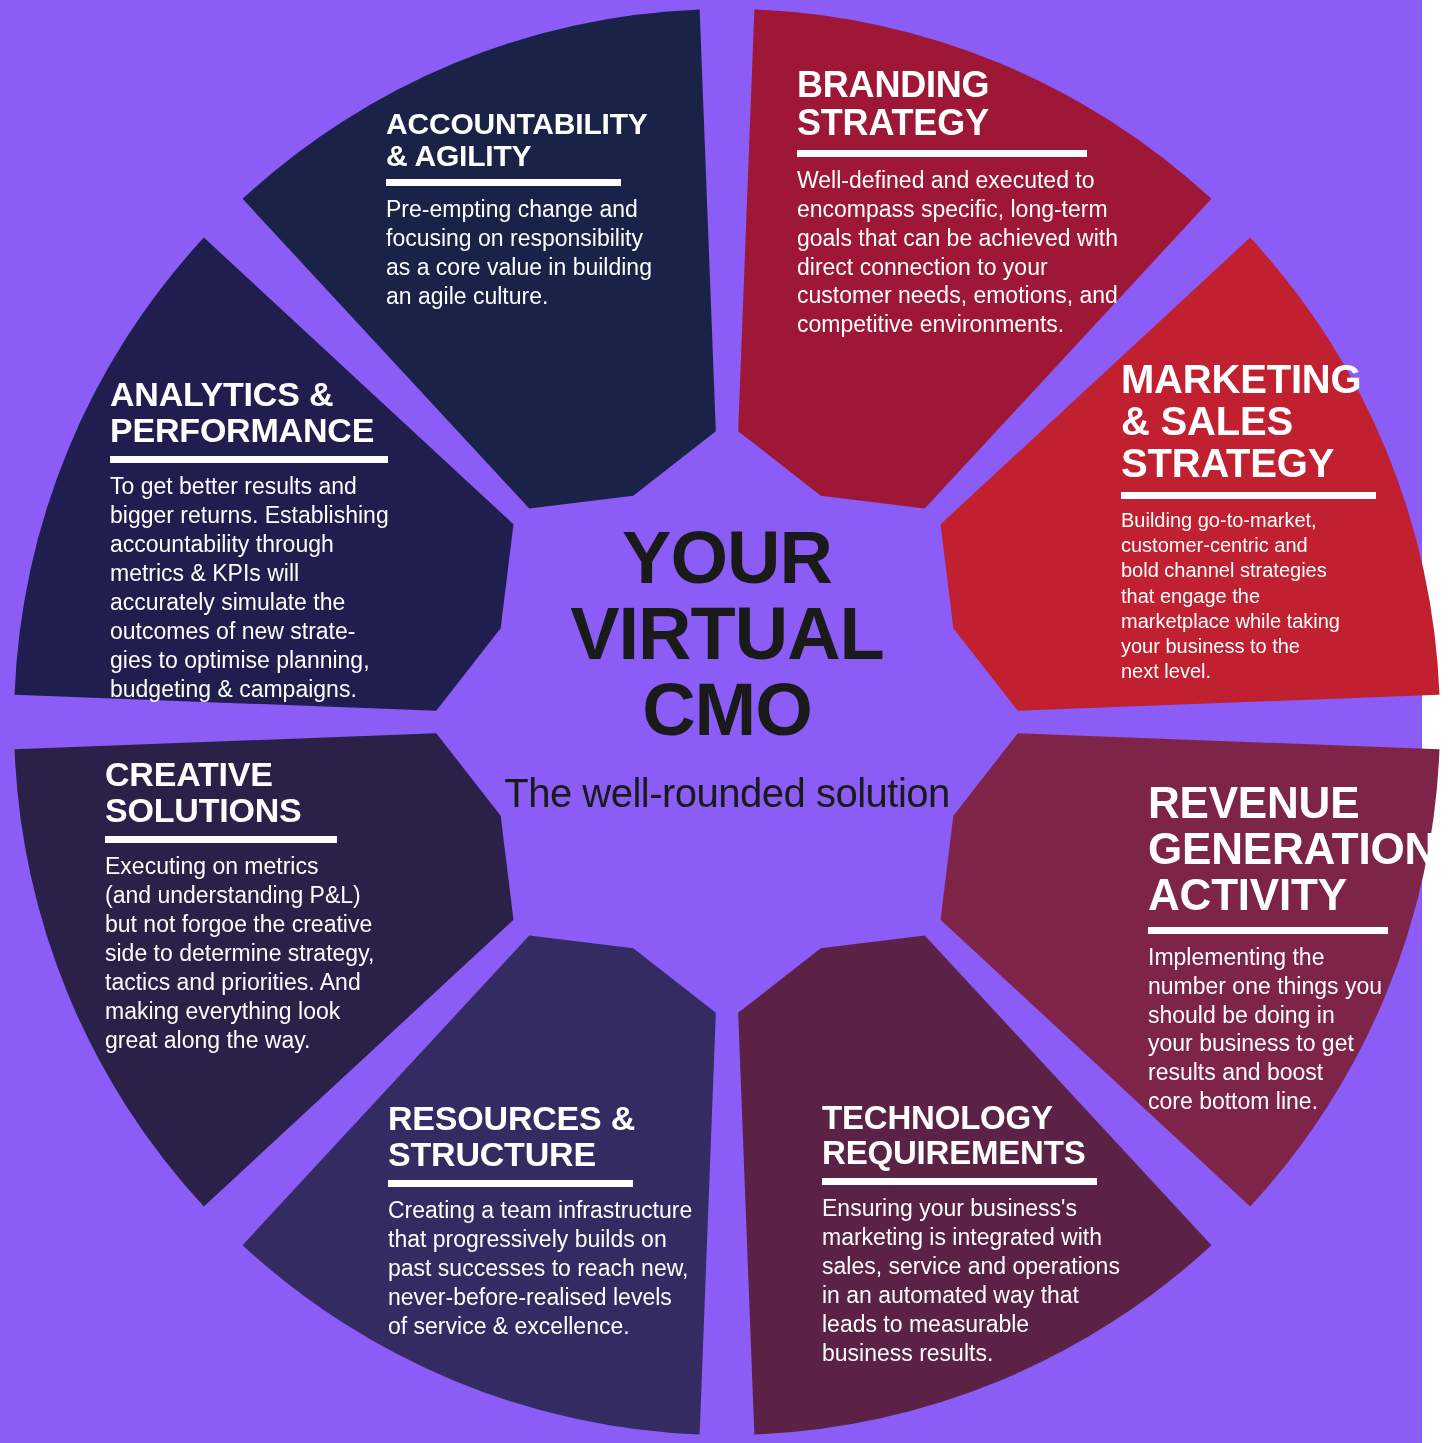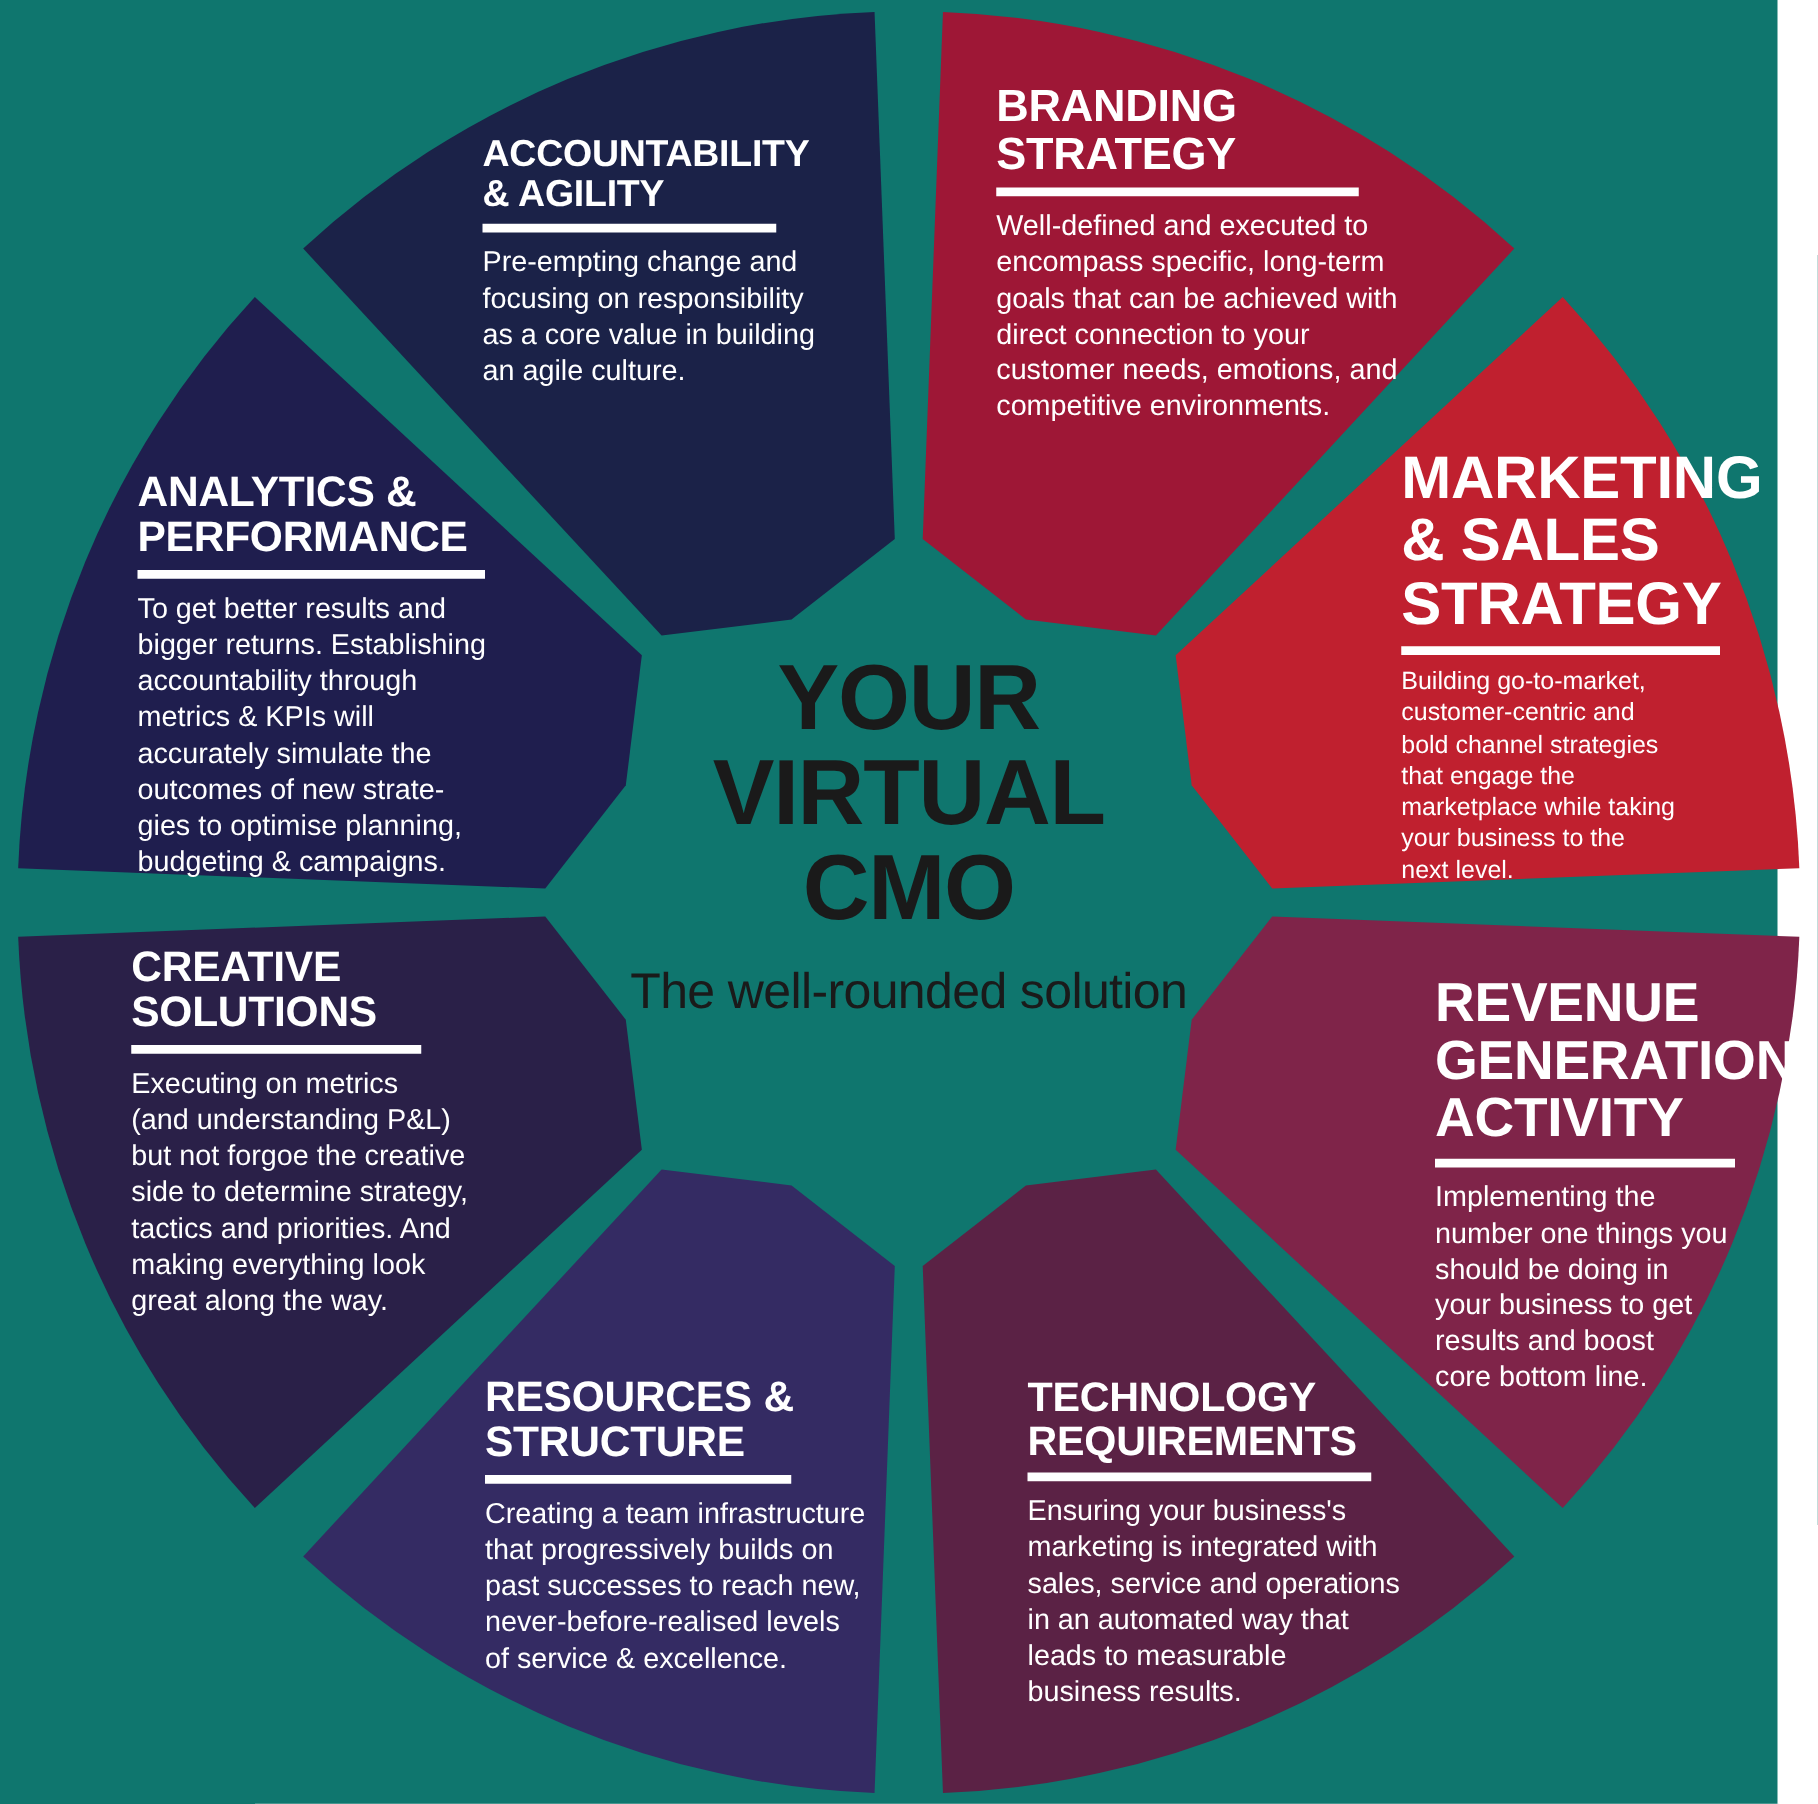--- a/index.html
+++ b/index.html
@@ -11,21 +11,21 @@
   body {
     width: 1454px;
     height: 1443px;
     overflow: hidden;
     font-family: "Liberation Sans", sans-serif;
   }
   #stage {
     position: relative;
     width: 1422px;
     height: 1443px;
-    background: #0f766e;
+    background: #8b5cf6;
   }
   #wheel {
     position: absolute;
     left: 0;
     top: 0;
     width: 1454px;
     height: 1443px;
   }
   
   .seg-text {
@@ -101,21 +101,21 @@
     <div class="rule" style="width:290px;"></div>
     <div class="seg-body" style="font-size:23px;">Well-defined and executed to
 encompass specific, long-term
 goals that can be achieved with
 direct connection to your
 customer needs, emotions, and
 competitive environments.</div>
   </div>
 
   <div class="seg-text" style="left:1121px; top:358px; width:290px;">
-    <div class="seg-title" style="font-size:48px;">MARKETING
+    <div class="seg-title" style="font-size:40px;">MARKETING
 &amp; SALES
 STRATEGY</div>
     <div class="rule" style="width:255px;"></div>
     <div class="seg-body" style="font-size:20px;">Building go-to-market,
 customer-centric and
 bold channel strategies
 that engage the
 marketplace while taking
 your business to the
 next level.</div>

